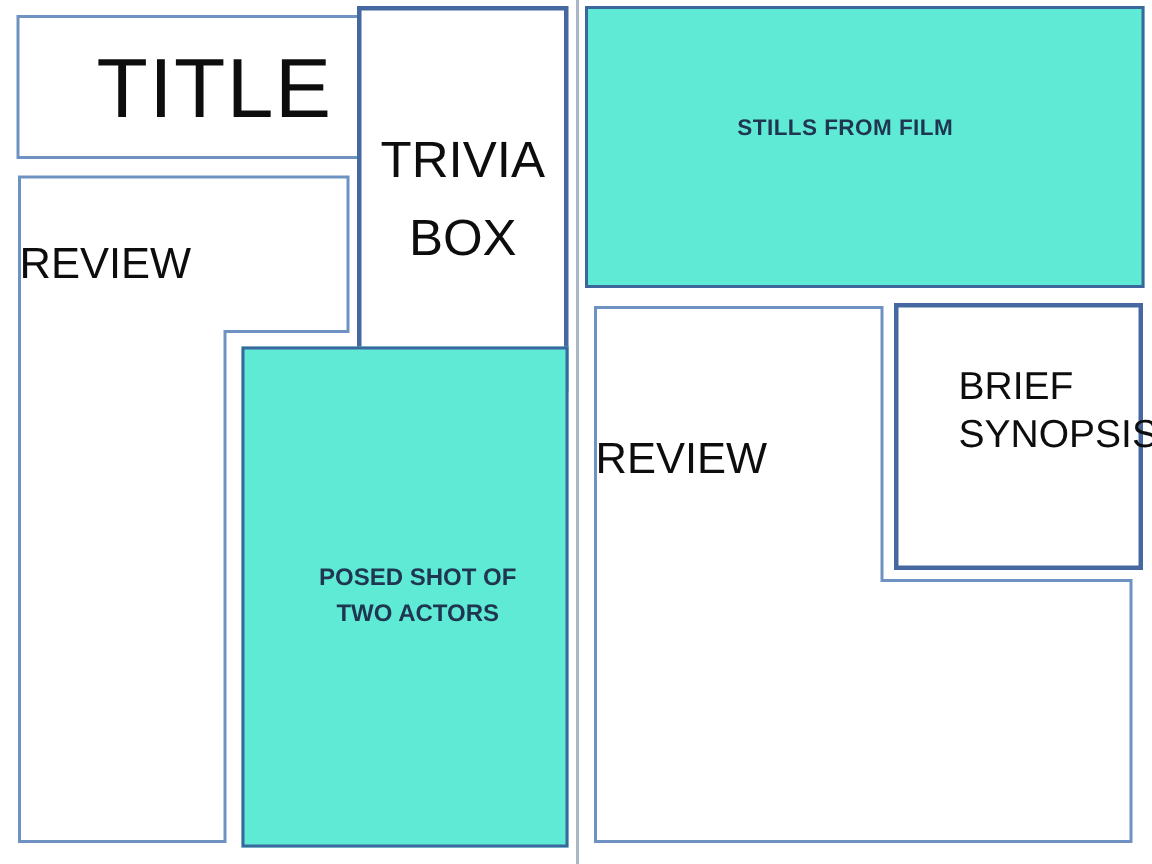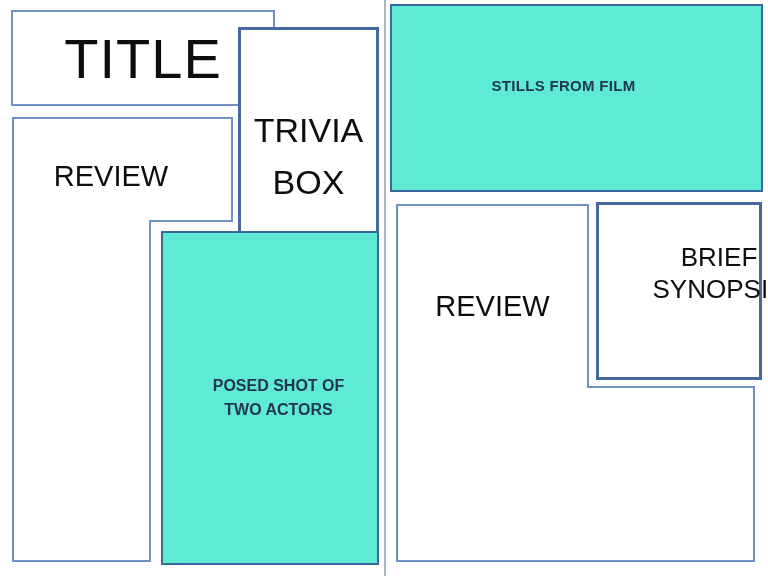--- a/index.html
+++ b/index.html
@@ -13,32 +13,32 @@
   #shapes{position:absolute;left:0;top:0;width:768px;height:576px;}
   .box{position:absolute;box-sizing:border-box;background:#ffffff;}
   .box.light{border:2px solid #6e93c3;}
   .box.dark{border:3px solid #44689f;}
   .box.fill{background:#5eead4;border:2px solid #3c679e;}
   .center-flex{display:flex;align-items:center;justify-content:center;}
 
   #title-box{left:11px;top:10px;width:264px;height:96px;}
   #title-label{font-size:56px;color:#0d0d0d;letter-spacing:1px;}
 
-  #trivia-box{left:238px;top:27px;width:141px;height:257px;}
+  #trivia-box{left:238px;top:4px;width:141px;height:257px;}
   #trivia-label{font-size:34px;line-height:52px;color:#0d0d0d;width:120px;text-align:center;}
 
   #stills-box{left:390px;top:4px;width:373px;height:188px;padding-bottom:26px;padding-right:26px;box-sizing:border-box;}
   #stills-label{font-size:15px;font-weight:bold;color:#1f3550;letter-spacing:0.3px;}
 
   #posed-box{left:161px;top:231px;width:218px;height:334px;padding-left:17px;}
   #posed-label{font-size:16px;font-weight:bold;line-height:24px;color:#1f3550;width:145px;text-align:center;}
 
   #synopsis-box{left:596px;top:202px;width:166px;height:178px;}
 
-  .floating-label{position:absolute;color:#0d0d0d;text-align:center;}
+  .floating-label{position:absolute;color:#0d0d0d;}
   #review-left-label{left:13px;top:160px;width:196px;font-size:29px;}
   #review-right-label{left:397px;top:290px;width:191px;font-size:29px;}
   #synopsis-label{left:599px;top:241px;width:160px;font-size:26px;line-height:32px;margin-left:40px;}
 
   #divider{position:absolute;left:384px;top:0;width:2px;height:576px;background:#a9b7c6;}
 </style>
 </head>
 <body>
 
 <div id="slide">

